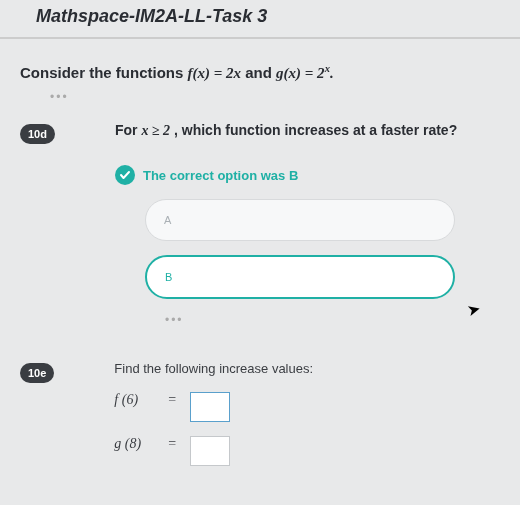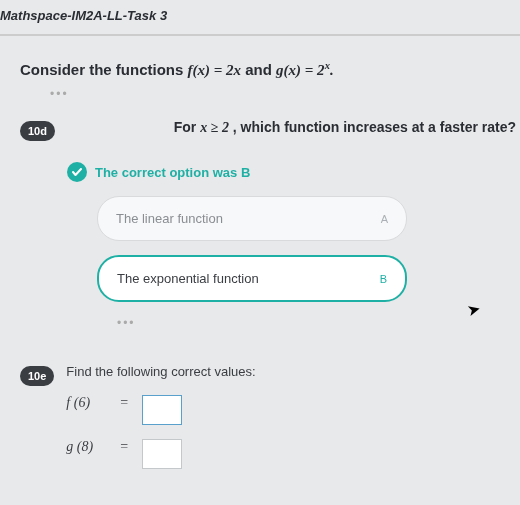--- a/index.html
+++ b/index.html
@@ -10,26 +10,27 @@
       height: 505px;
       overflow: hidden;
       position: relative;
     }
     .header {
       padding: 6px 0 10px 0;
       border-bottom: 2px solid #ccc;
     }
     .header-title {
       font-weight: 700;
-      font-size: 13px;
+      font-size: 18px;
       color: #2a2d33;
       font-style: italic;
+      padding-left: 36px;
     }
     .content {
-      padding: 24px 4px 0 20px;
+      padding: 24px 11px 0 20px;
     }
     .intro {
       margin-bottom: 8px;
     }
     .intro-main {
       font-size: 15px;
       color: #2a2d33;
       font-weight: 600;
     }
     .intro-main .math { font-family: 'Times New Roman', serif; font-style: italic; }
@@ -43,38 +44,38 @@
     .dots {
       margin: 8px 0 18px 30px;
       color: #aaa;
       font-size: 12px;
       letter-spacing: 2px;
     }
     .q-block {
       display: flex;
       align-items: flex-start;
       margin-bottom: 16px;
+      gap: 48px;
     }
     .q-badge {
       background: #3a3d42;
       color: #fff;
       font-size: 11px;
       font-weight: 600;
       padding: 4px 8px;
       border-radius: 10px;
       margin-right: 12px;
       margin-top: 2px;
       flex-shrink: 0;
     }
     .q-body { flex: 1; }
     .q-text {
       font-size: 14px;
       font-weight: 600;
       color: #2a2d33;
-      text-align: right;
     }
     .q-text .math-i { font-family: 'Times New Roman', serif; font-style: italic; }
     .feedback {
       display: flex;
       align-items: center;
       margin-top: 26px;
       gap: 8px;
     }
     .check-circle {
       width: 20px;
@@ -195,36 +196,34 @@
       <div class="feedback">
         <div class="check-circle">
           <svg viewBox="0 0 24 24" fill="none" stroke="#fff" stroke-width="4" stroke-linecap="round" stroke-linejoin="round">
               <polyline points="4 12 9 18 20 6"></polyline>
             </svg>
         </div>
         <span class="feedback-text">The correct option was B</span>
       </div>
       <div class="options">
         <div class="option option-a">
-          <span>The linear function</span>
           <span class="option-letter">A</span>
         </div>
         <div class="option option-b">
-          <span>The exponential function</span>
           <span class="option-letter">B</span>
         </div>
       </div>
       <div class="dots2">•••</div>
     </div>
   </div>
 
   <div class="q-block">
     <div class="q-badge">10e</div>
     <div class="q-body">
-      <div class="find-text">Find the following correct values:</div>
+      <div class="find-text">Find the following increase values:</div>
       <div class="fn-row">
         <span class="fn-label">f (6)</span>
         <span>=</span>
         <input class="fn-input active" style="">
       </div>
       <div class="fn-row">
         <span class="fn-label">g (8)</span>
         <span>=</span>
         <input class="fn-input" style="">
       </div>

